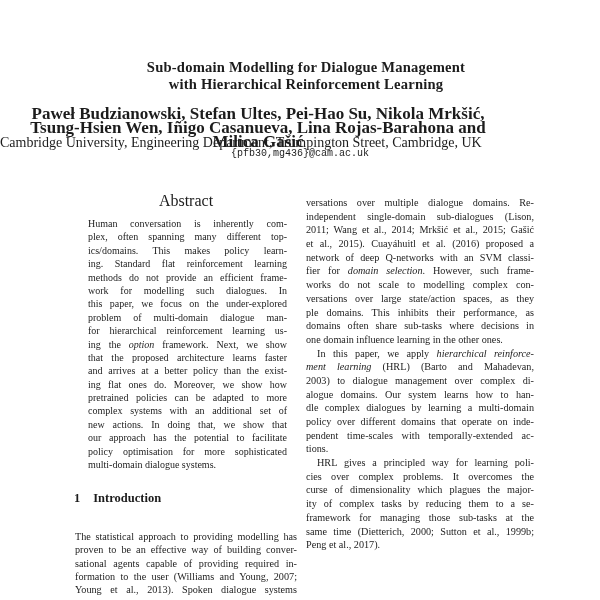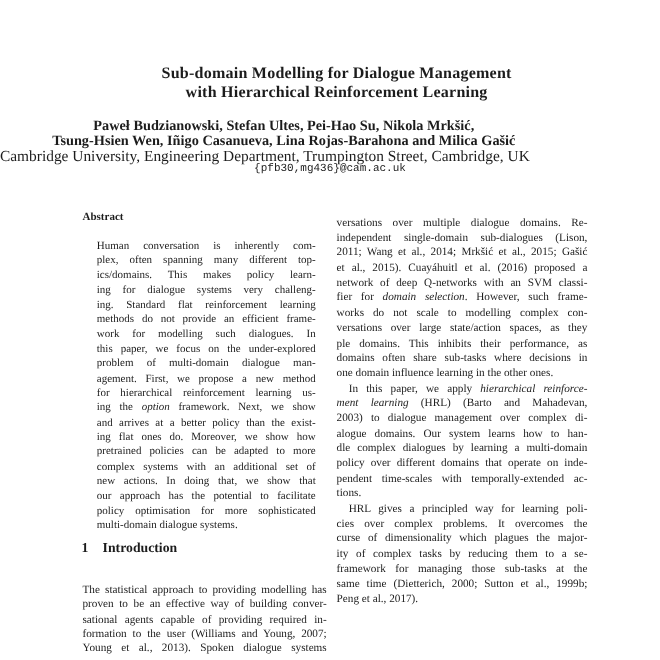--- a/index.html
+++ b/index.html
@@ -40,44 +40,44 @@
     font-weight: bold;
     font-size: 14.6px;
     letter-spacing: 0.2px;
   }
   .title-block .tline { height: 16.5px; line-height: 16.5px; }
 
   .authors {
     position: absolute;
     left: 0; top: 107px; width: 504px;
     font-weight: bold;
-    font-size: 13px;
+    font-size: 17px;
   }
   .authors .tline { height: 14px; line-height: 14px; }
 
   .affiliation {
     position: absolute;
     left: 0; top: 135px; width: 600px;
     text-align: left;
     font-size: 14px;
   }
   .email {
     position: absolute;
     left: 0; top: 148px; width: 600px;
     text-align: center;
     font-family: "Liberation Mono", "DejaVu Sans Mono", monospace;
     font-size: 10px;
   }
 
   .abs-heading {
     position: absolute;
     left: 75px; top: 192px; width: 222px;
-    text-align: left;
-    font-weight: bold;
-    font-size: 10px;
+    text-align: center;
+    font-weight: normal;
+    font-size: 16px;
   }
   .abs-body {
     position: absolute;
     left: 88px; top: 217px; width: 199px;
     font-size: 10px;
   }
   .abs-body .tline { height: 13.4px; line-height: 13.4px; }
 
   .sec-heading {
     position: absolute;
@@ -119,29 +119,28 @@
   <div class="affiliation">Cambridge University, Engineering Department, Trumpington Street, Cambridge, UK</div>
 
   <div class="email">{pfb30,mg436}@cam.ac.uk</div>
 
   <div class="abs-heading">Abstract</div>
 
   <div class="abs-body">
       <div class="tline">Human conversation is inherently com-</div>
       <div class="tline">plex, often spanning many different top-</div>
       <div class="tline">ics/domains.  This makes policy learn-</div>
-      <div class="tline">ing for dialogue systems very challeng-</div>
       <div class="tline">ing. Standard flat reinforcement learning</div>
       <div class="tline">methods do not provide an efficient frame-</div>
       <div class="tline">work for modelling such dialogues.  In</div>
       <div class="tline">this paper, we focus on the under-explored</div>
       <div class="tline">problem of multi-domain dialogue man-</div>
-      <div class="tline">agement. First, we propose a new method</div>
       <div class="tline">for hierarchical reinforcement learning us-</div>
       <div class="tline">ing the <i>option</i> framework. Next, we show</div>
+      <div class="tline">that the proposed architecture learns faster</div>
       <div class="tline">and arrives at a better policy than the exist-</div>
       <div class="tline">ing flat ones do. Moreover, we show how</div>
       <div class="tline">pretrained policies can be adapted to more</div>
       <div class="tline">complex systems with an additional set of</div>
       <div class="tline">new actions.  In doing that, we show that</div>
       <div class="tline">our approach has the potential to facilitate</div>
       <div class="tline">policy optimisation for more sophisticated</div>
       <div class="tline lastline">multi-domain dialogue systems.</div>
     </div>
 

